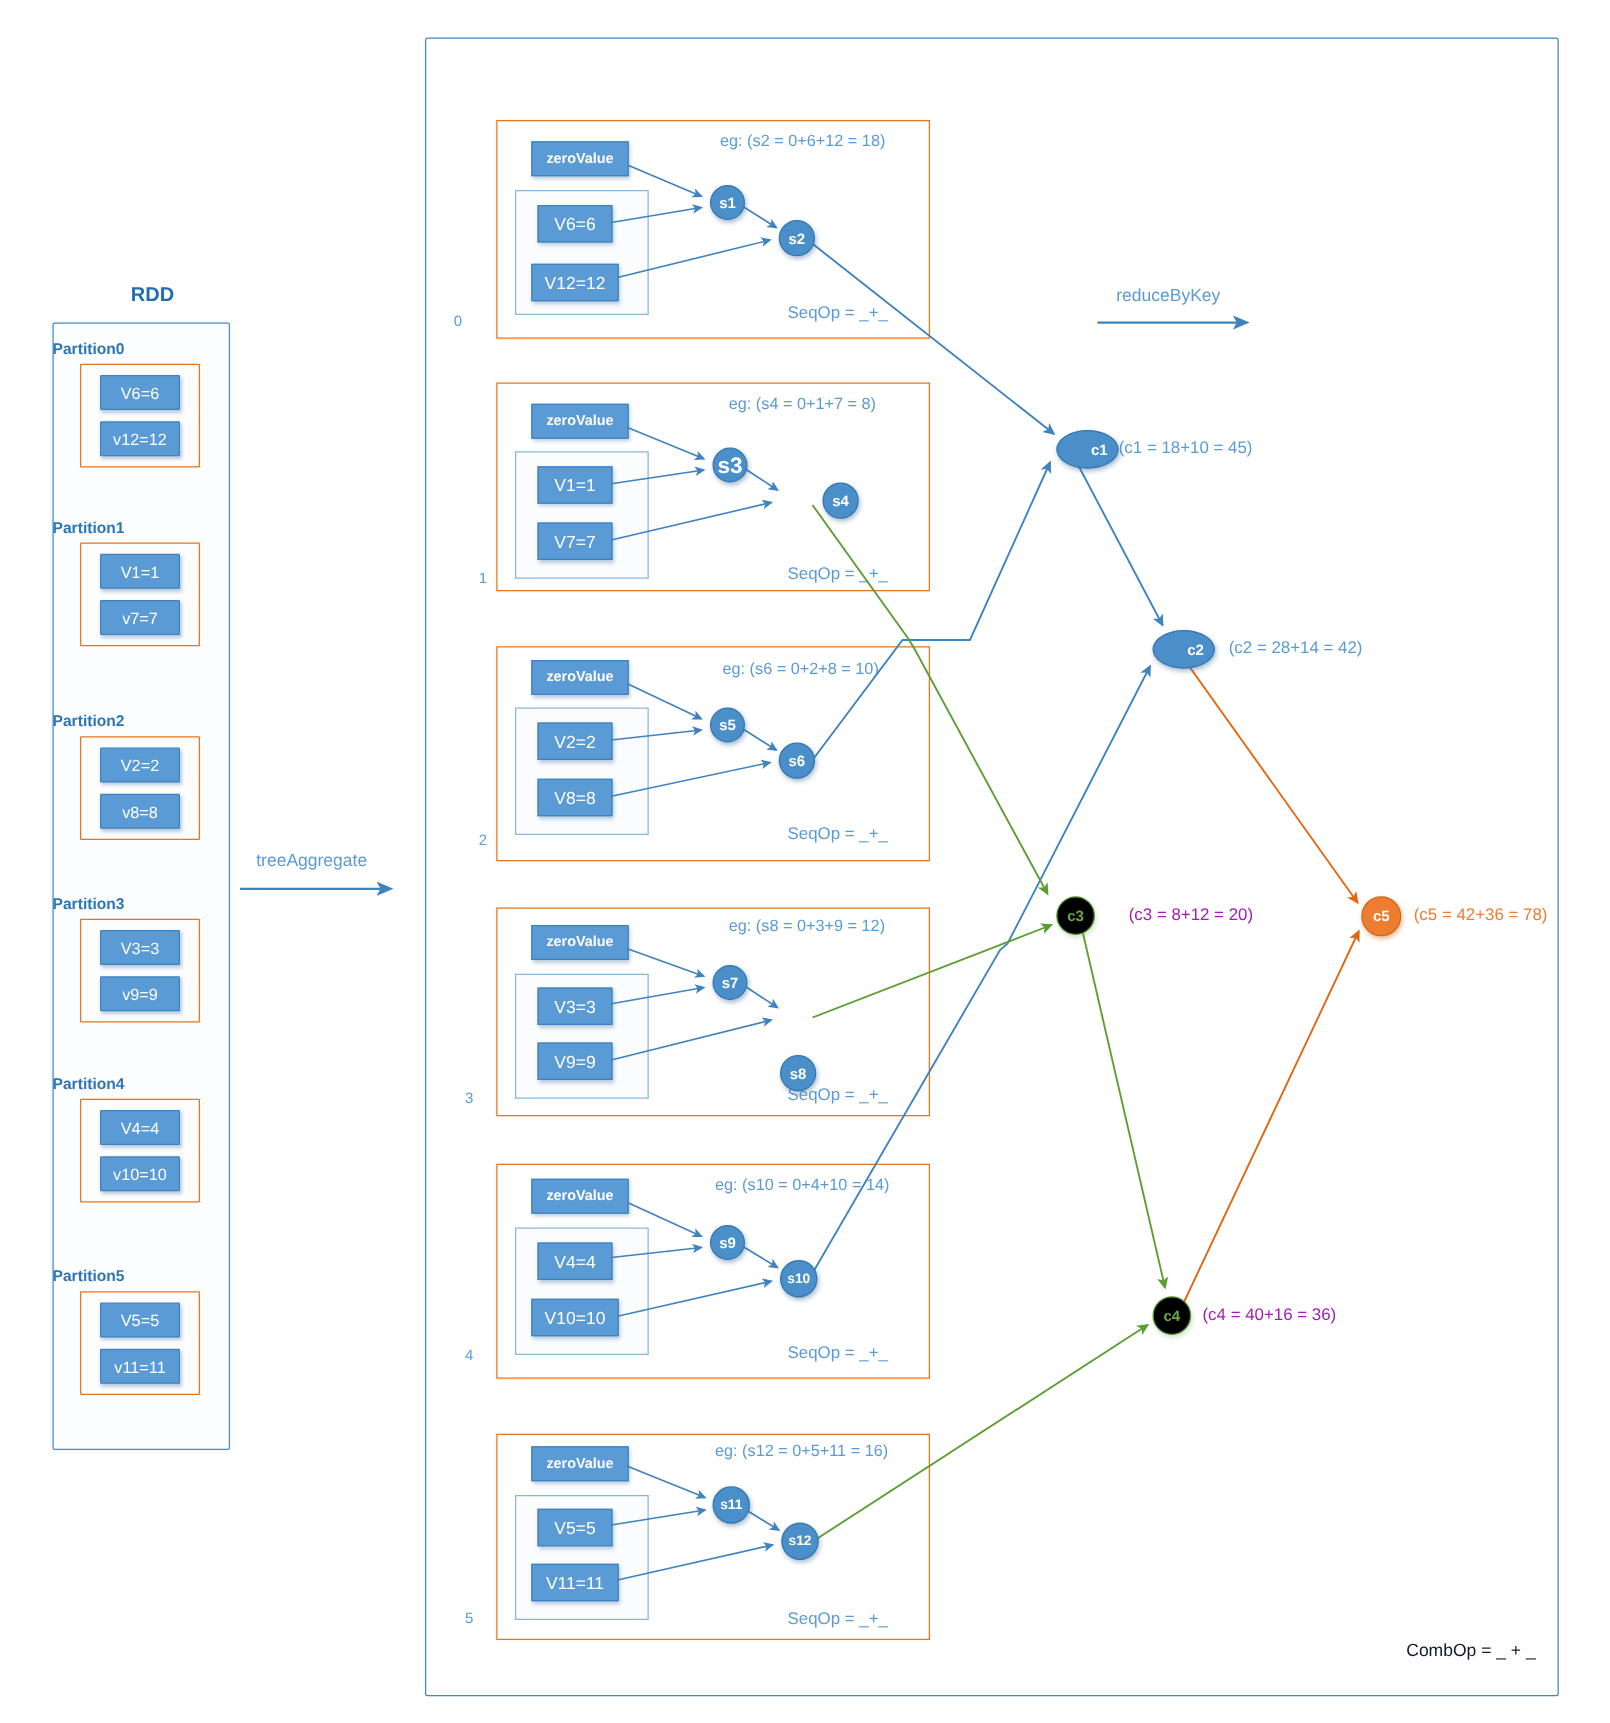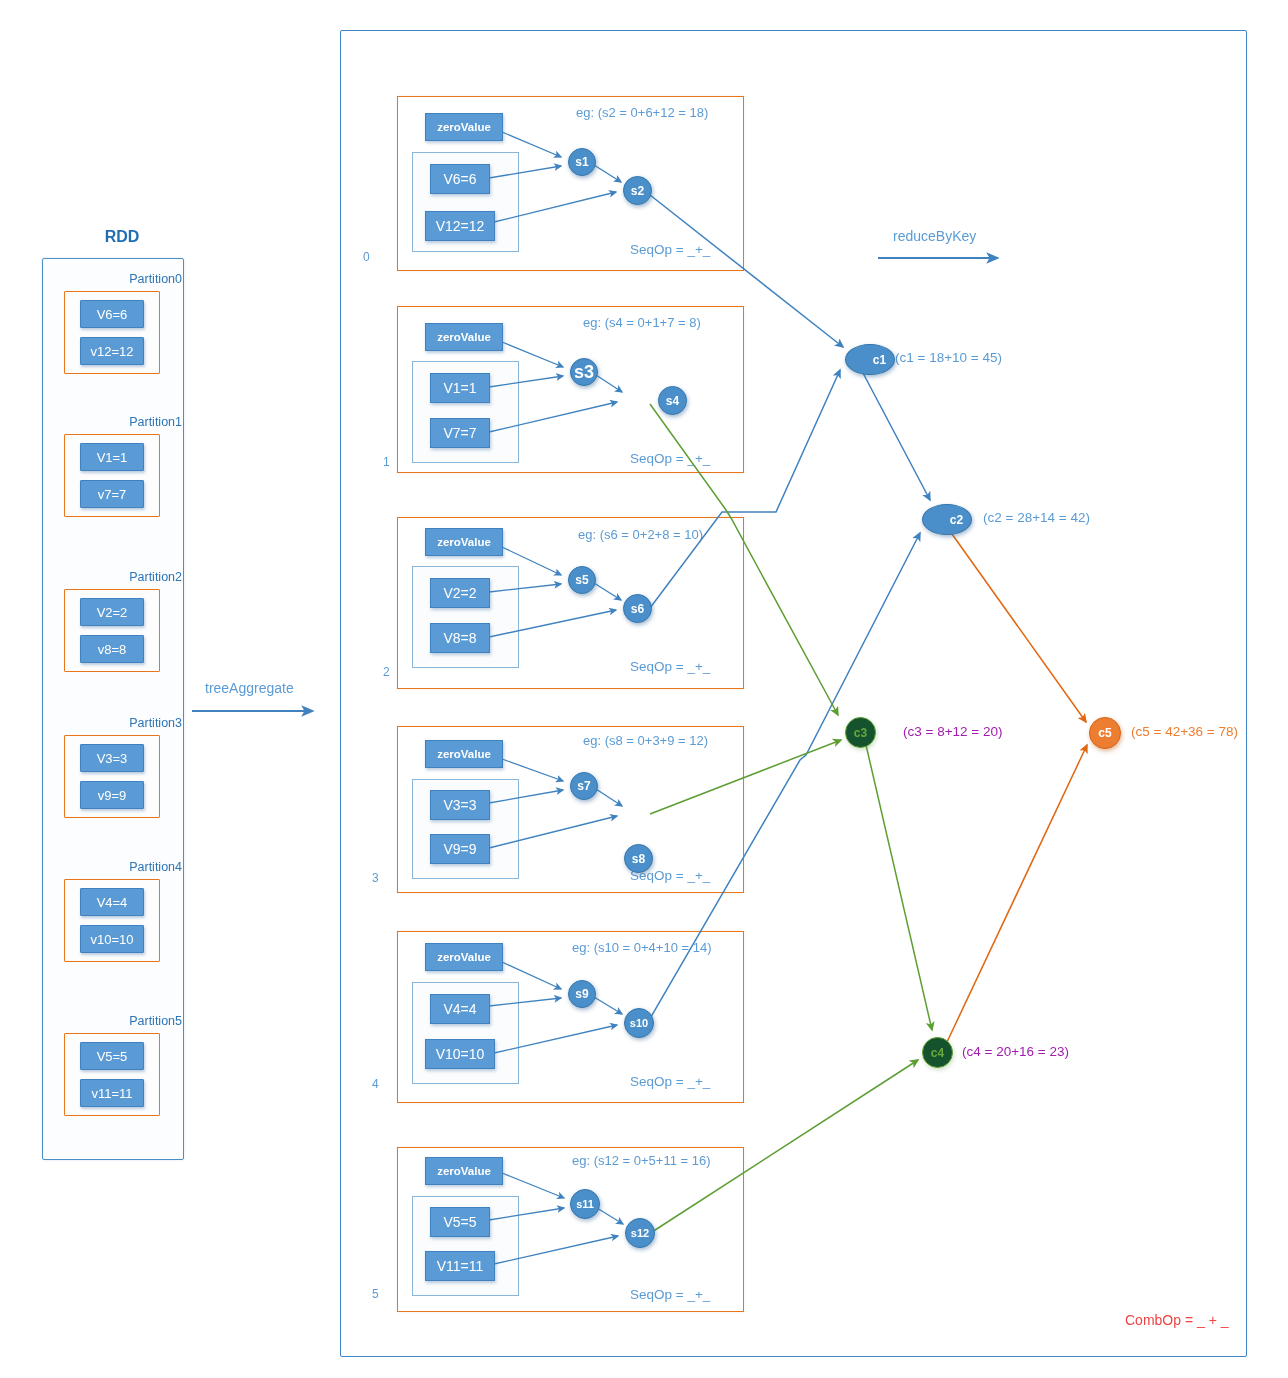--- a/index.html
+++ b/index.html
@@ -6,21 +6,21 @@
   body{font-family:"Liberation Sans", sans-serif;}
   #stage{position:relative;width:1288px;height:1378px;background:#fff;overflow:hidden;}
 
   
   #rdd-title{position:absolute;left:62px;top:228px;width:120px;text-align:center;
     color:#1f6eb5;font-weight:bold;font-size:16px;}
   #rdd-box{position:absolute;left:42px;top:258px;width:140px;height:900px;
     border:1.5px solid #4a90c4;background:#fbfdfe;border-radius:2px;
     box-shadow:0 0 3px rgba(80,140,190,.18);}
   .part-wrap{position:absolute;width:140px;}
-  .part-label{text-align:right;color:#2e75b6;font-weight:normal;font-size:12.5px;margin-bottom:5px;}
+  .part-label{text-align:left;color:#2e75b6;font-weight:bold;font-size:12.5px;margin-bottom:5px;}
   .part-box{margin:0 22px;border:1.5px solid #e8751a;background:#fdfdfe;padding:8px 0;
      display:flex;flex-direction:column;align-items:center;gap:9px;border-radius:1px;}
   .vcell{width:62px;height:26px;background:#5b9bd5;border:1px solid #3f82bf;
      color:#fff;font-size:13px;display:flex;align-items:center;justify-content:center;
      box-shadow:1px 2px 3px rgba(60,110,160,.35);border-radius:1px;}
 
   
   #main-frame{position:absolute;left:340px;top:30px;width:905px;height:1325px;
      border:1.2px solid #3d85c6;background:#fff;border-radius:2px;}
 
@@ -39,32 +39,32 @@
      box-shadow:1px 2px 3px rgba(60,110,160,.35);}
   .snode{position:absolute;border-radius:50%;background:#4a8fc9;border:1px solid #3577ad;
      color:#fff;display:flex;align-items:center;justify-content:center;
      font-weight:bold;box-shadow:1px 2px 4px rgba(50,100,150,.45);z-index:6;}
 
   
   .cnode{position:absolute;border-radius:50%;display:flex;align-items:center;
      justify-content:center;font-weight:bold;z-index:6;}
   .cnode.blue{background:#4a8fc9;border:1px solid #3577ad;color:#fff;
      box-shadow:1px 2px 4px rgba(50,100,150,.45);padding-left:19px;}
-  .cnode.green{background:#14532d;border:1.6px solid #5d9e33;color:#6aa83c;
+  .cnode.green{background:#000000;border:1.6px solid #5d9e33;color:#6aa83c;
      box-shadow:1px 2px 4px rgba(90,150,60,.28);}
   .cnode.orange{background:#ed7d31;border:1px solid #d2661b;color:#fff;
      box-shadow:1px 2px 4px rgba(200,110,40,.5);}
   .clabel{position:absolute;font-size:13.5px;white-space:nowrap;}
   .clabel.blue{color:#5b9bd5;}
   .clabel.green{color:#a21caf;}
   .clabel.orange{color:#ed7d31;}
 
   
   .op-caption{position:absolute;font-size:14px;color:#5b9bd5;white-space:nowrap;}
-  .combop{position:absolute;font-size:14px;color:#ef4444;white-space:nowrap;}
+  .combop{position:absolute;font-size:14px;color:#0f172a;white-space:nowrap;}
 
   svg.layer{position:absolute;left:0;top:0;width:1288px;height:1378px;pointer-events:none;}
 </style>
 </head>
 <body>
 
 <div id="stage">
 
   <div id="rdd-title">RDD</div>
   <div id="rdd-box"></div>
@@ -187,21 +187,21 @@
   <div class="cnode blue" style="left:845px;top:344px;width:29px;height:29px;font-size:12px;">c1</div>
   <div class="clabel blue" style="left:895px;top:350px;">(c1 = 18+10 = 45)</div>
 
   <div class="cnode blue" style="left:922px;top:504px;width:29px;height:29px;font-size:12px;">c2</div>
   <div class="clabel blue" style="left:972px;top:510px;margin-left:11px;">(c2 = 28+14 = 42)</div>
 
   <div class="cnode green" style="left:845px;top:717px;width:29px;height:29px;font-size:12px;">c3</div>
   <div class="clabel green" style="left:903px;top:724px;">(c3 = 8+12 = 20)</div>
 
   <div class="cnode green" style="left:922px;top:1037px;width:29px;height:29px;font-size:12px;">c4</div>
-  <div class="clabel green" style="left:962px;top:1044px;">(c4 = 20+16 = 23)</div>
+  <div class="clabel green" style="left:962px;top:1044px;">(c4 = 40+16 = 36)</div>
 
   <div class="cnode orange" style="left:1089px;top:717px;width:30px;height:30px;font-size:12px;">c5</div>
   <div class="clabel orange" style="left:1131px;top:724px;">(c5 = 42+36 = 78)</div>
 
   <svg class="layer" viewBox="0 0 1288 1378">
     <defs>
       <marker id="ab" markerWidth="7" markerHeight="7" refX="5.4" refY="3" orient="auto">
         <path d="M0,0 L6.5,3 L0,6 L1.6,3 Z" fill="#3f82bf"></path>
       </marker>
       <marker id="ag" markerWidth="7" markerHeight="7" refX="5.4" refY="3" orient="auto">

